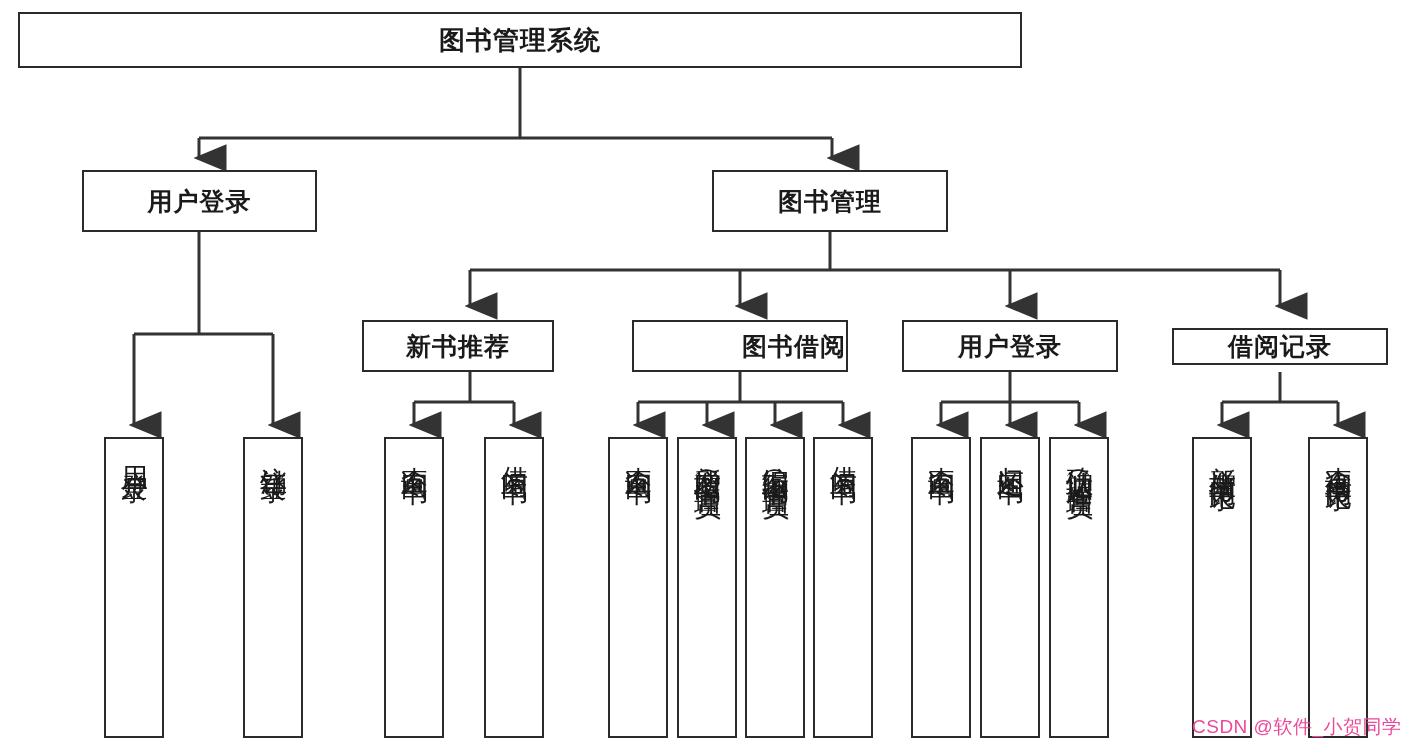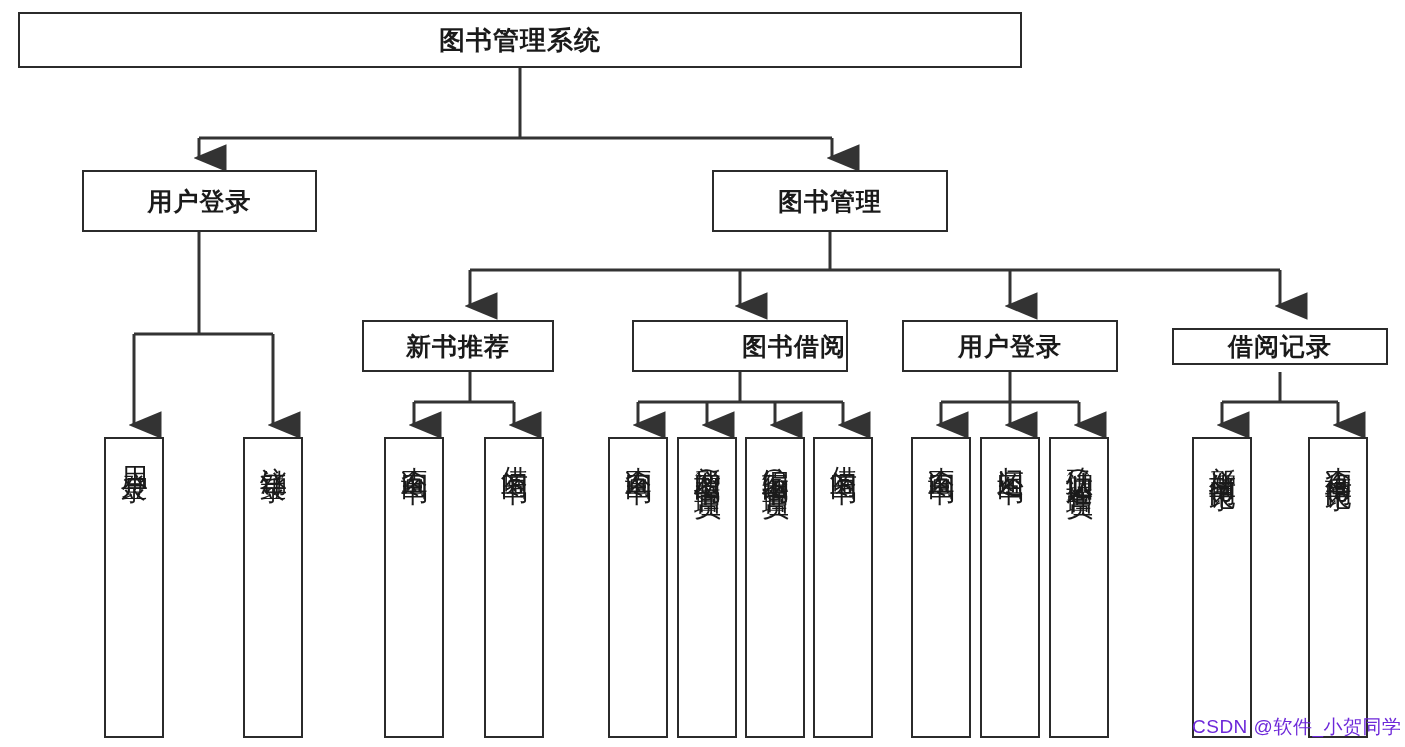--- a/index.html
+++ b/index.html
@@ -58,21 +58,21 @@
     line-height: 1;
   }
   .node.root .label {
     font-size: 26px;
   }
   .watermark {
     position: absolute;
     left: 1192px;
     top: 714px;
     font-size: 19px;
-    color: #6d28d9;
+    color: #ec4899;
     letter-spacing: 0.5px;
     white-space: nowrap;
     user-select: none;
   }
 </style>
 </head>
 <body>
 
 <div id="canvas">
 

